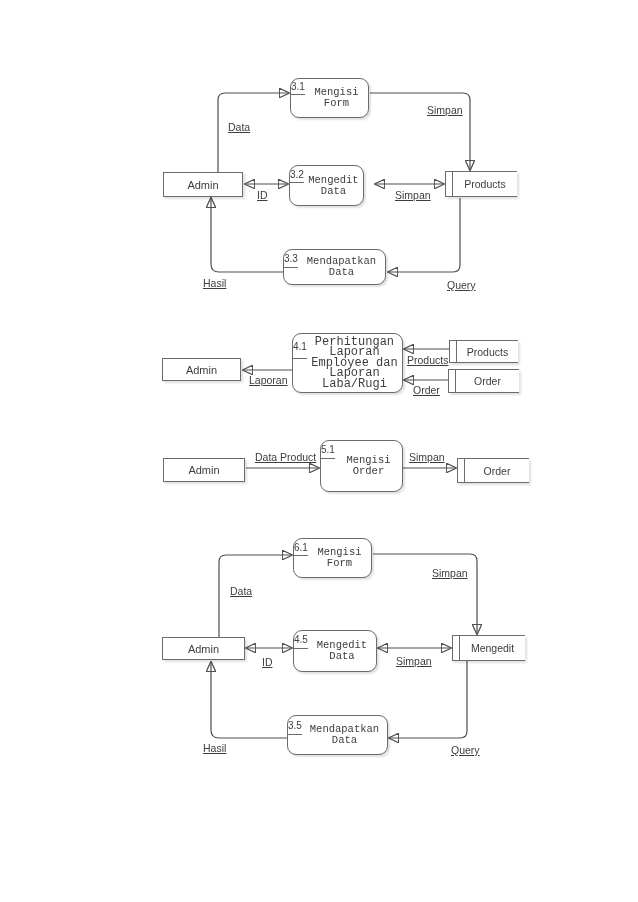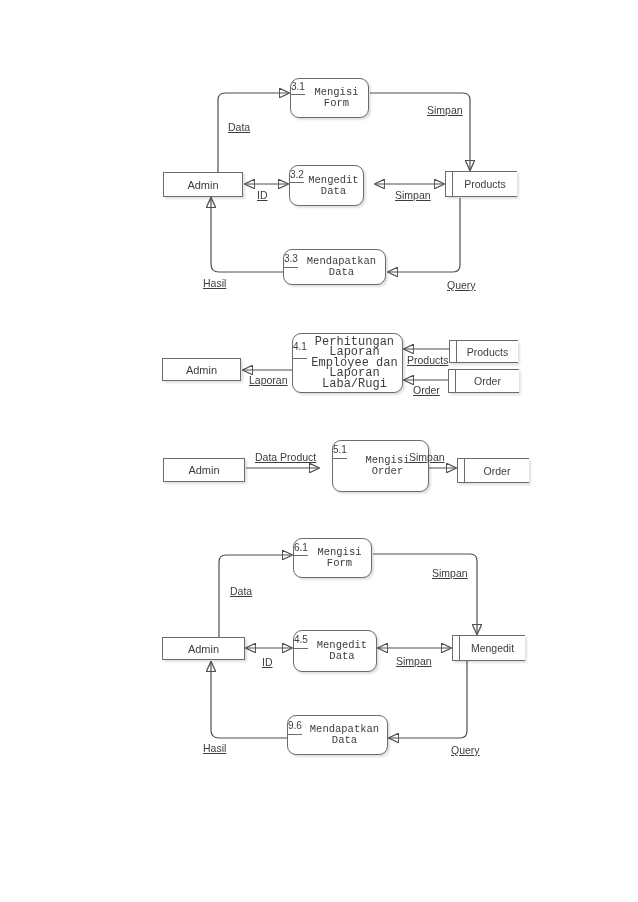--- a/index.html
+++ b/index.html
@@ -125,21 +125,21 @@
   </div>
 
   <div class="flabel" style="left:407px;top:354px">Products</div>
   <div class="flabel" style="left:413px;top:384px">Order</div>
   <div class="flabel" style="left:249px;top:374px">Laporan</div>
 
   <div class="entity" style="left:163px;top:458px;width:82px;height:24px">
     <span>Admin</span>
   </div>
 
-  <div class="process" style="left:332px;top:440px;width:97px;height:52px;--hh:17px">
+  <div class="process" style="left:320px;top:440px;width:83px;height:52px;--hh:17px">
     <div class="num">5.1</div>
     <div class="plabel">
       <span>Mengisi</span>
       <span>Order</span>
     </div>
   </div>
 
   <div class="store" style="left:457px;top:458px;width:72px;height:25px">
     <i class="dline"></i>
     <span class="slabel">Order</span>
@@ -156,21 +156,21 @@
     <div class="num">6.1</div>
     <div class="plabel">Mengisi Form</div>
   </div>
 
   <div class="process" style="left:293px;top:630px;width:84px;height:42px;--hh:17px">
     <div class="num">4.5</div>
     <div class="plabel">Mengedit Data</div>
   </div>
 
   <div class="process" style="left:287px;top:715px;width:101px;height:40px;--hh:18px">
-    <div class="num">9.6</div>
+    <div class="num">3.5</div>
     <div class="plabel">Mendapatkan Data</div>
   </div>
 
   <div class="store" style="left:452px;top:635px;width:73px;height:26px">
     <i class="dline"></i>
     <span class="slabel">Mengedit</span>
   </div>
 
   <div class="flabel" style="left:230px;top:585px">Data</div>
   <div class="flabel" style="left:432px;top:567px">Simpan</div>

